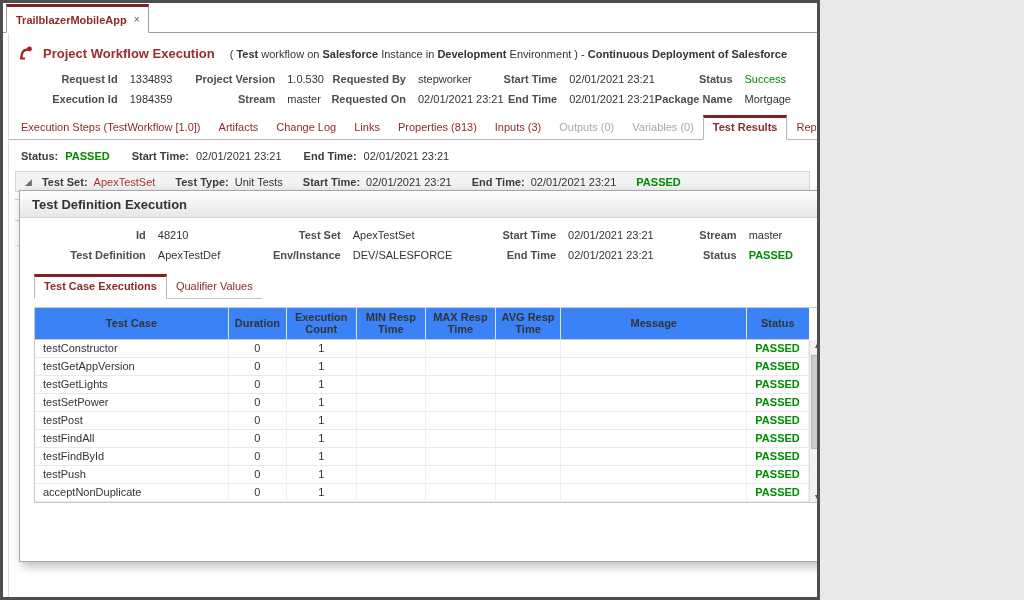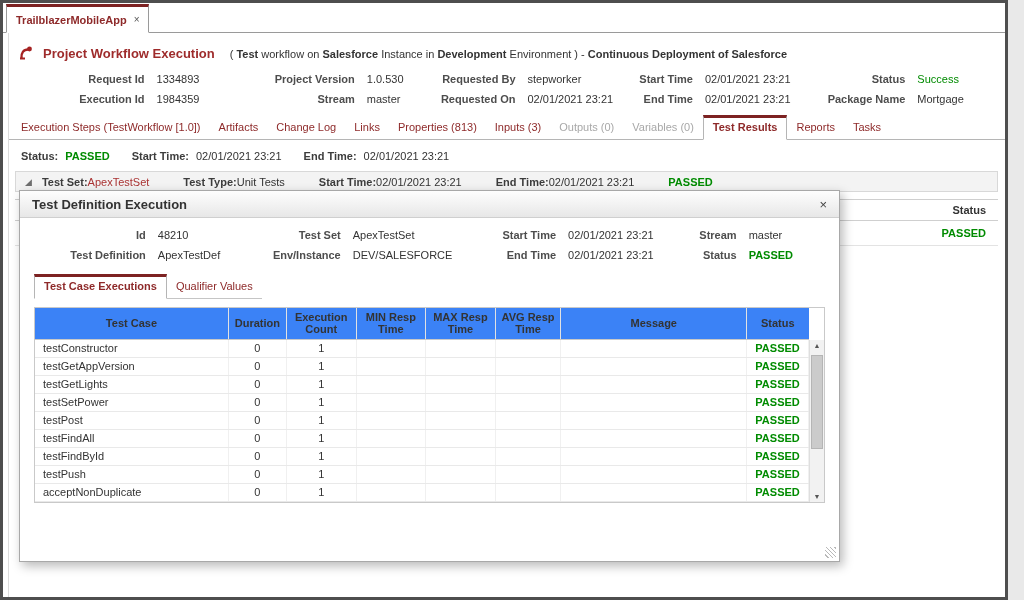--- a/index.html
+++ b/index.html
@@ -1,19 +1,19 @@
 <!DOCTYPE html>
 <html><head>
 <meta charset="utf-8">
 <style>
   * { box-sizing: border-box; }
   html,body { margin:0; padding:0; background:#e9e9e9; }
   body { font-family:"Liberation Sans", sans-serif; font-size:11px; color:#333; }
   #frame {
-    position:relative; width:1008px; height:600px; background:#fff;
+    position:relative; width:820px; height:600px; background:#fff;
     border:3px solid #4e4e4e; overflow:hidden;
   }
   
   .win-strip { display:flex; align-items:flex-end; height:30px; border-bottom:1px solid #9a9a9a; background:#fff; }
   .win-tab {
     height:29px; margin-left:3px; margin-bottom:-1px; background:#fff;
     border:1px solid #9a9a9a; border-top:3px solid #7d2222; border-bottom:1px solid #fff;
     padding:4px 9px 4px 9px; font-weight:700; color:#8e2a2a;
     display:flex; align-items:center; gap:7px; cursor:pointer;
   }
@@ -42,21 +42,21 @@
   .tab.disabled { color:#a8a8a8; cursor:default; }
   
   .statusline { display:flex; gap:7px; padding:10px 0 0 12px; align-items:center; }
   .statusline .slbl { font-weight:700; color:#3c3c3c; }
   .sp { width:8px; }
   
   .tsbar {
     margin:9px 7px 0 6px; background:#f3f3f3; border:1px solid #d8d8d8; height:21px;
     display:flex; align-items:center; gap:6px; padding:0 9px;
   }
-  .tsbar .blk { display:flex; margin-right:28px; }
+  .tsbar .blk { display:flex; gap:6px; margin-right:14px; }
   .tri { color:#6e6e6e; font-size:9px; margin-right:4px; cursor:pointer; }
   .link { color:#aa3333; cursor:pointer; }
   
   .dtable { margin:7px 7px 0 6px; }
   .drow { display:flex; padding:4px 12px; }
   .drow.head { font-weight:700; border-top:1px solid #cfcfcf; border-bottom:1px solid #cfcfcf; }
   .drow.body { padding:6px 12px; border-bottom:1px solid #e3e3e3; }
   .dc1{width:24%;} .dc2{width:23.5%;} .dc3{width:23.7%;} .dc4{width:24%;}
   .dc5{flex:1; text-align:right;}
   

